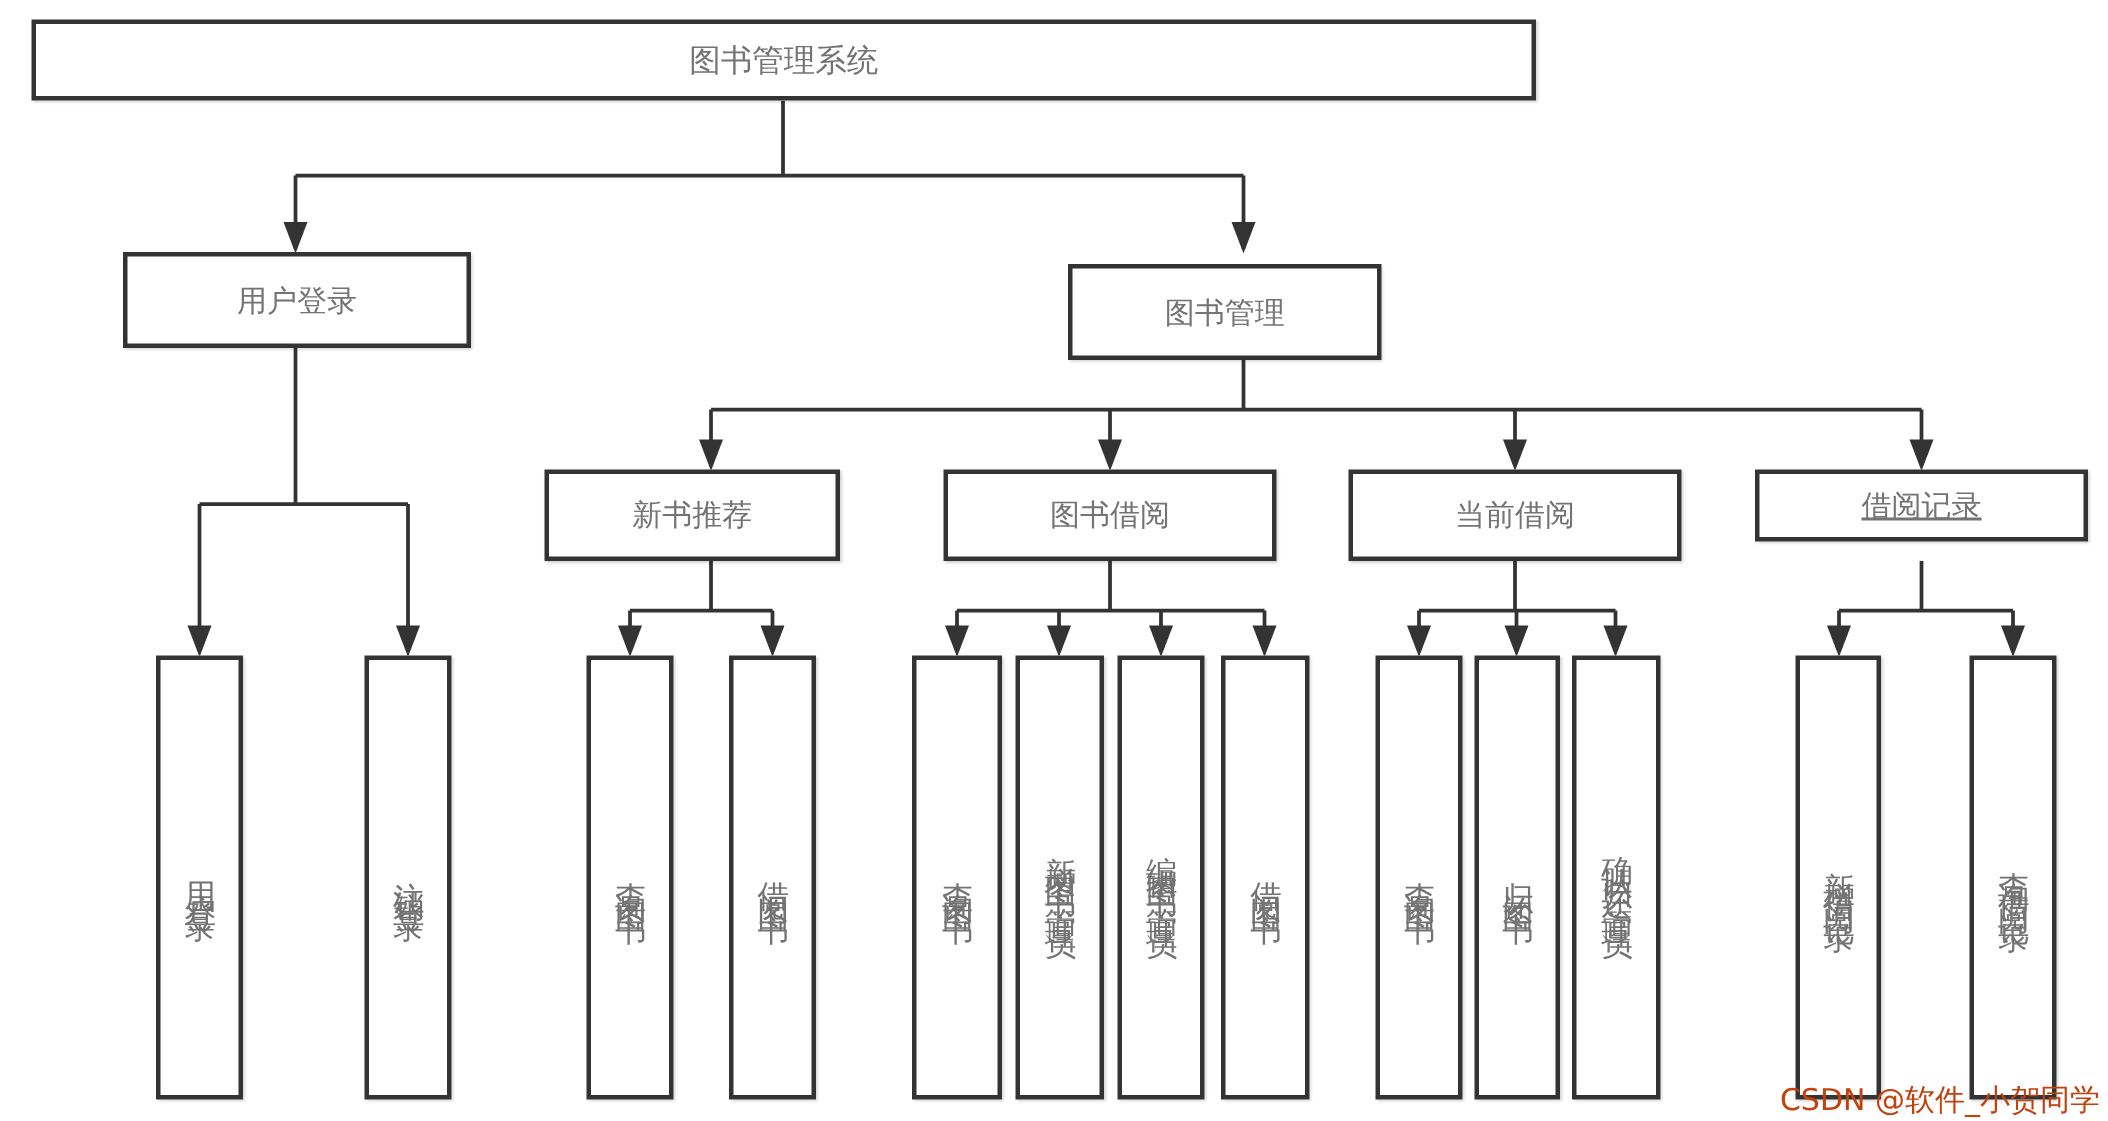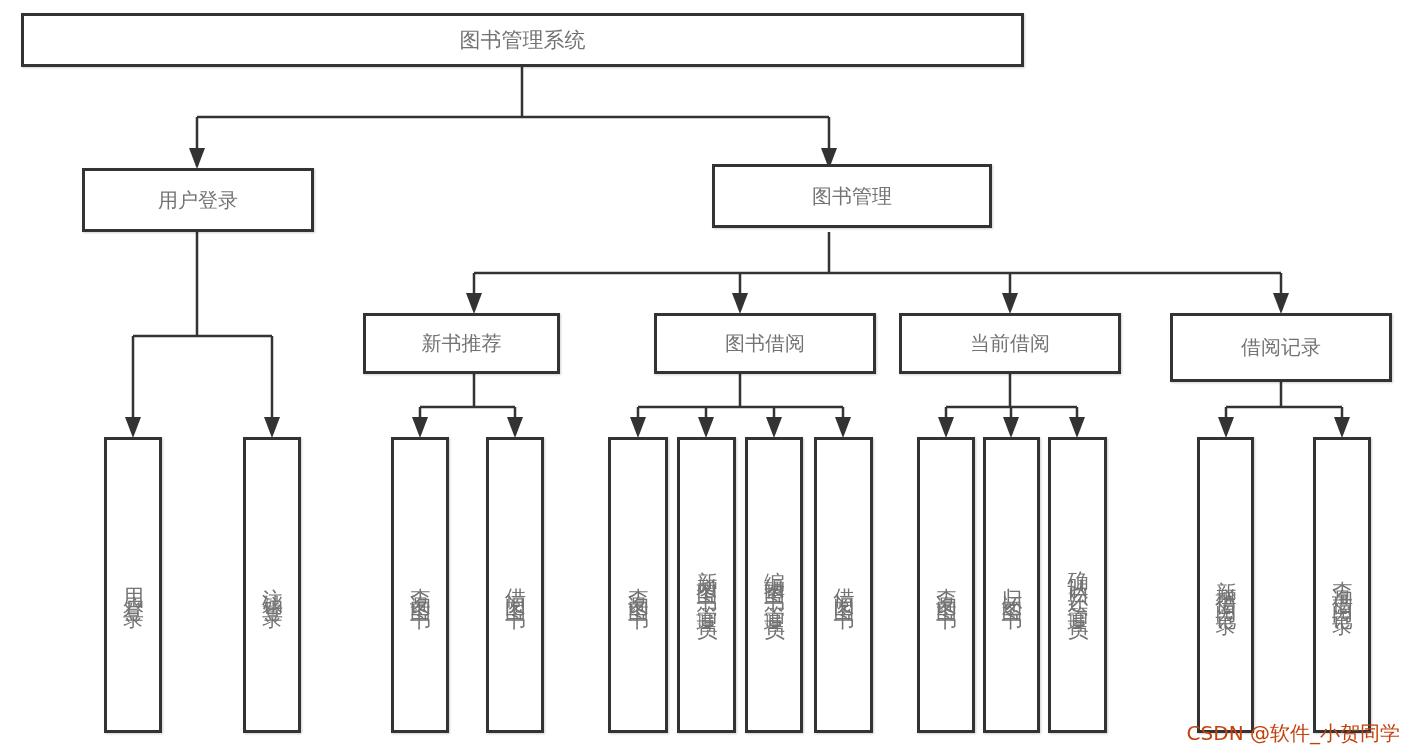--- a/index.html
+++ b/index.html
@@ -87,34 +87,34 @@
     </g>
   </svg>
 
   <div class="node" style="left:21px; top:13px; width:1003px; height:54px;">
     <span class="h-label root-label">图书管理系统</span>
   </div>
 
   <div class="node" style="left:82px; top:168px; width:232px; height:64px;">
     <span class="h-label">用户登录</span>
   </div>
-  <div class="node" style="left:712px; top:164px; width:280px; height:64px;">
+  <div class="node" style="left:712px; top:176px; width:209px; height:64px;">
     <span class="h-label">图书管理</span>
   </div>
 
   <div class="node" style="left:363px; top:313px; width:197px; height:61px;">
     <span class="h-label">新书推荐</span>
   </div>
-  <div class="node" style="left:629px; top:313px; width:222px; height:61px;margin-left:25px;">
+  <div class="node" style="left:629px; top:313px; width:222px; height:61px;">
     <span class="h-label">图书借阅</span>
   </div>
   <div class="node" style="left:899px; top:313px; width:222px; height:61px;">
     <span class="h-label">当前借阅</span>
   </div>
-  <div class="node" style="left:1170px; top:313px; width:222px; height:69px;">
+  <div class="node" style="left:1170px; top:313px; width:222px; height:48px;text-decoration:underline;">
     <span class="h-label">借阅记录</span>
   </div>
 
   <div class="node leaf" style="left:104px; width:58px;">
     <span class="v-label">用户登录</span>
   </div>
   <div class="node leaf" style="left:243px; width:58px;">
     <span class="v-label">注销登录</span>
   </div>
 

